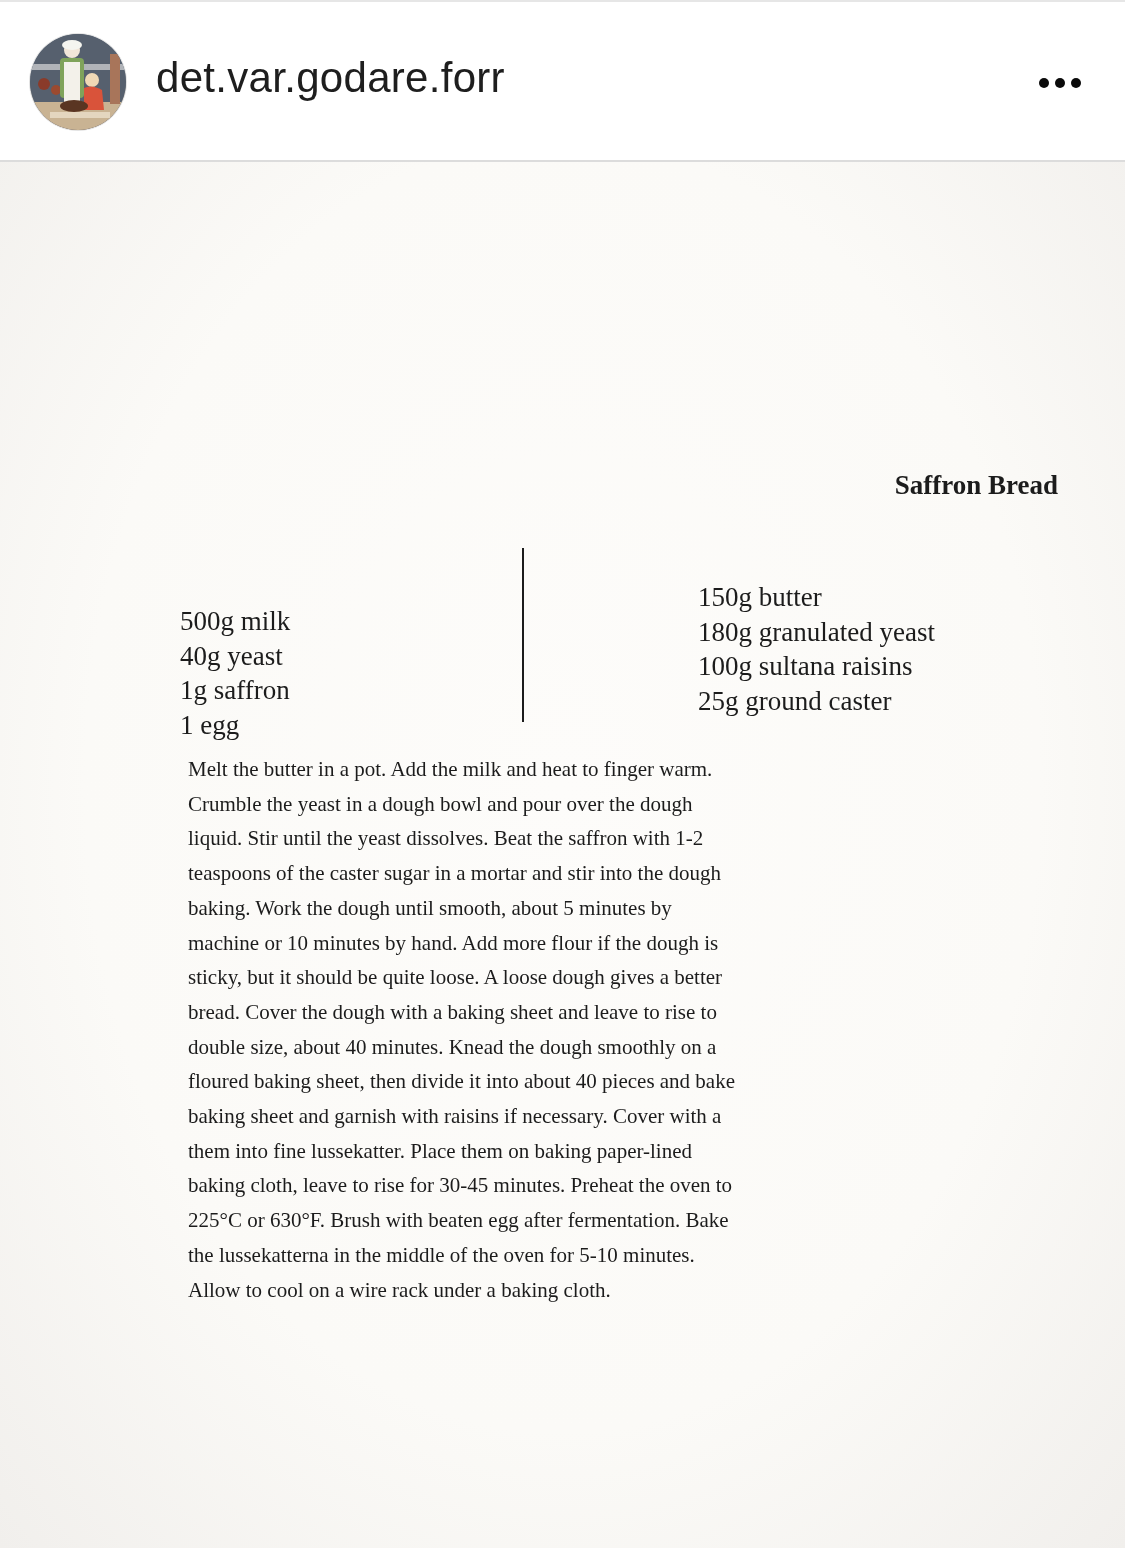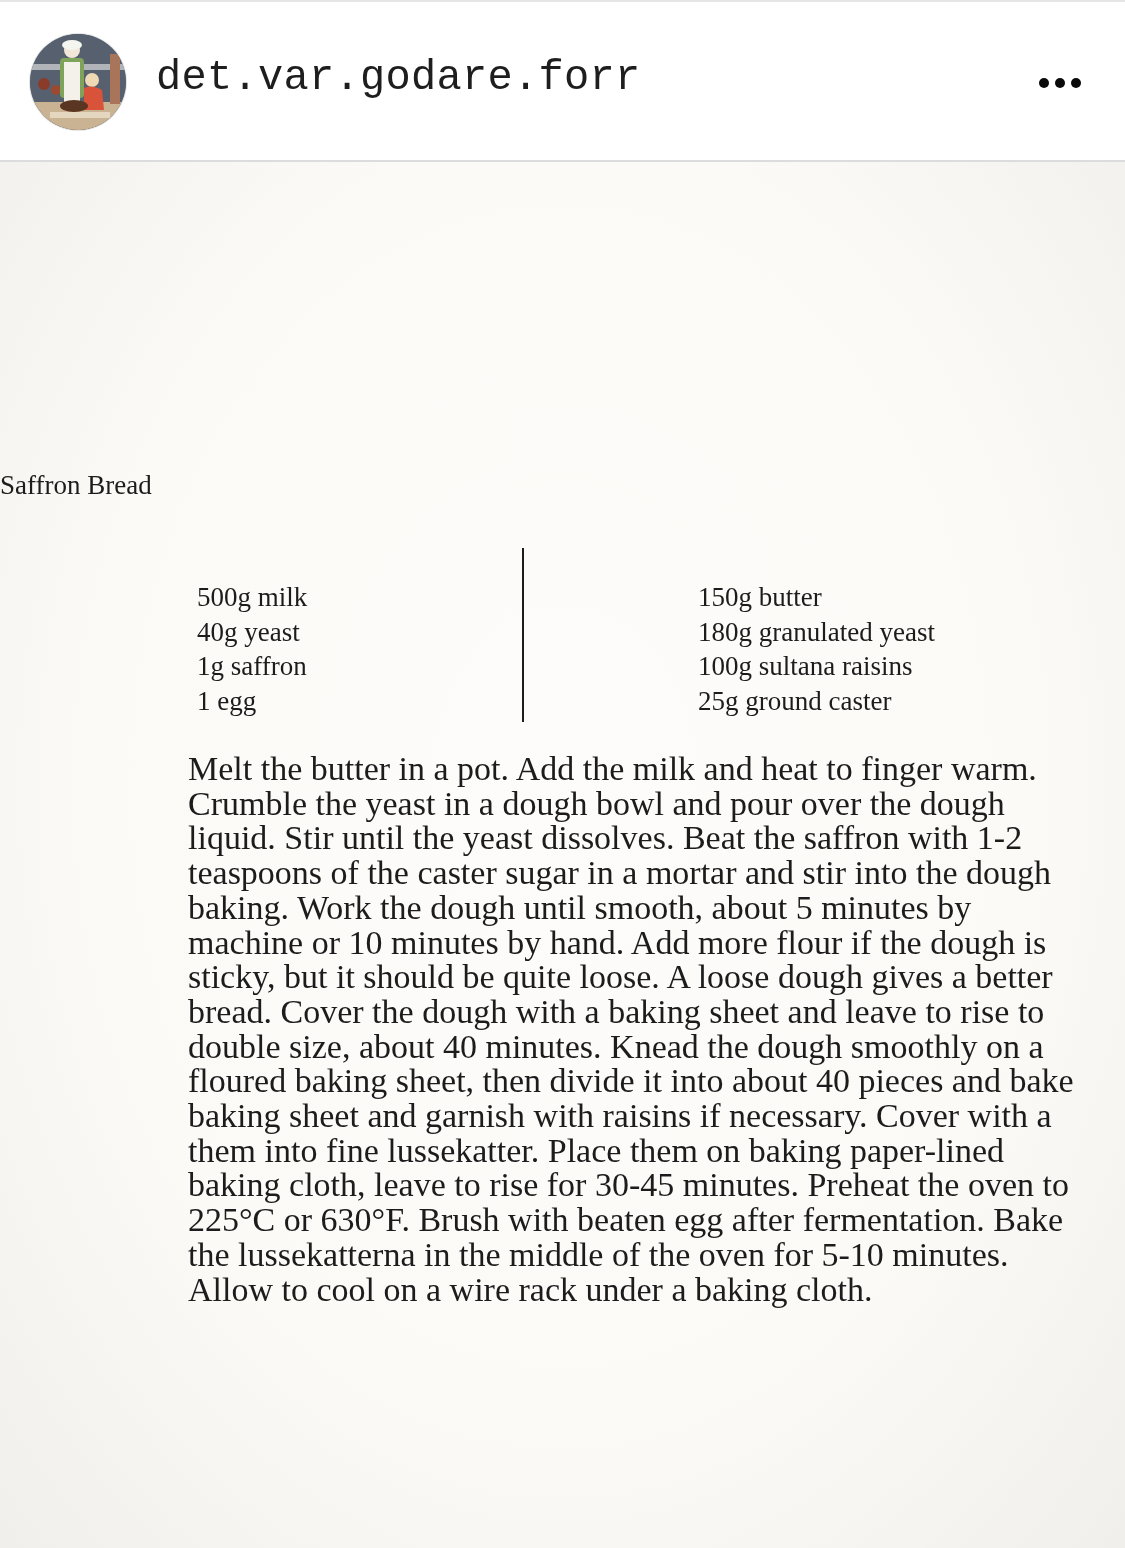--- a/index.html
+++ b/index.html
@@ -17,47 +17,47 @@
   .avatar {
     position: absolute; left: 30px; top: 32px; width: 96px; height: 96px;
     border-radius: 50%; overflow: hidden;
     background: linear-gradient(180deg, #4a5868 0%, #6a7584 40%, #b9a58a 78%, #8a5a3a 100%);
     box-shadow: 0 0 0 1px #e3e3e3;
   }
   .avatar svg { width: 96px; height: 96px; display: block; }
   .username {
     position: absolute; left: 156px; top: 52px;
     font-size: 42px; font-weight: 500; color: #1e1e1e; letter-spacing: 0.3px;
-    font-family: Liberation Mono, monospace;
+    font-family: Liberation Sans, sans-serif;
     text-align: center;
   }
   .more-button {
     position: absolute; left: 1030px; top: 66px; width: 60px; height: 30px;
     display: flex; align-items: center; justify-content: center; gap: 6px; cursor: pointer;
   }
   .more-button .dot { width: 10px; height: 10px; border-radius: 50%; background: #0a0a0a; }
 
   .post-image {
     position: absolute; left: 0; top: 162px; width: 1125px; height: 1386px;
     background: radial-gradient(ellipse at 50% 45%, #fdfcfa 0%, #fbfaf7 60%, #f1efec 100%);
   }
   .doc { position: absolute; left: 0; top: 0; width: 1125px; height: 1386px;
     font-family: "Liberation Serif", serif; color: #1c1c1c; }
   .doc-title {
-    position: absolute; left: 0; width: 1042px; top: 308px; text-align: left;
-    font-size: 27px; font-weight: normal;
+    position: absolute; left: 16px; width: 1042px; top: 308px; text-align: right;
+    font-size: 27px; font-weight: bold;
   }
   .divider { position: absolute; left: 522px; top: 386px; width: 2px; height: 174px; background: #1c1c1c; }
   .ing-col { position: absolute; top: 418px; font-size: 27px; line-height: 34.7px; }
-  .ing-left { left: 197px; }
+  .ing-left { left: 180px; margin-top: 24px; }
   .ing-right { left: 672px; margin-left: 26px; }
   .ing-col div { white-space: nowrap; }
   .method {
     position: absolute; left: 188px; top: 590px; width: 790px;
-    font-size: 34px; line-height: 34.7px;
+    font-size: 21px; line-height: 34.7px;
   }
   .method div { white-space: nowrap; }
 </style>
 </head>
 <body>
 
 <div class="top-border"></div>
 
 <div class="header">
   <div class="avatar">

